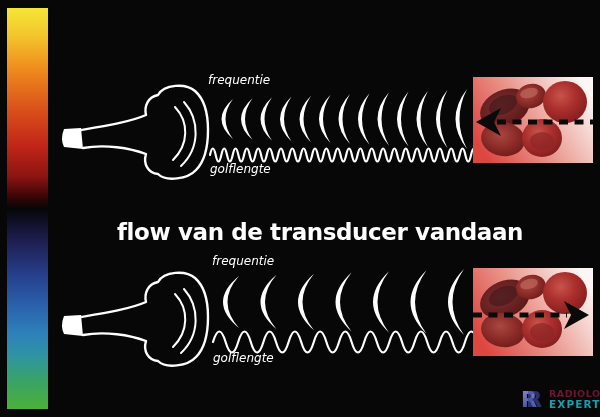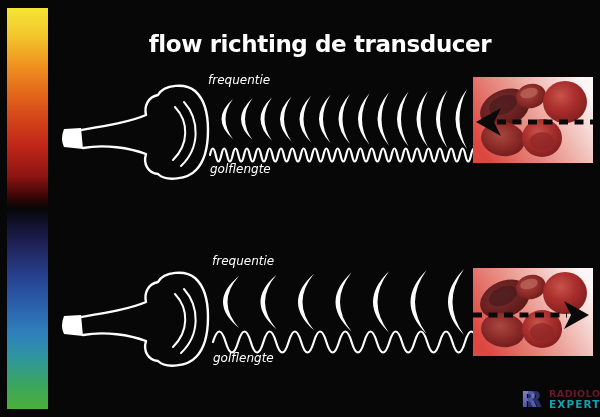--- a/index.html
+++ b/index.html
@@ -132,24 +132,24 @@
     <g transform="translate(473,268)">
       <rect width="120" height="88" fill="url(#panelG)"></rect>
       <use href="#cells"></use>
       <g>
         <line x1="0" y1="47" x2="94" y2="47" stroke="#0a0a0a" stroke-width="5" stroke-dasharray="9 6.5"></line>
         <path d="M 116 47 L 91 33 L 98 47 L 91 61 Z" fill="#0a0a0a"></path>
       </g>
     </g>
   </svg>
 
-  <div class="section-title title-top">flow richting de transducer</div>
   <div class="wave-label freq-top">frequentie</div>
   <div class="wave-label golf-top">golflengte</div>
 
+  <div class="section-title title-bottom">flow van de transducer vandaan</div>
   <div class="wave-label freq-bottom">frequentie</div>
   <div class="wave-label golf-bottom">golflengte</div>
 
   <div class="logo">
     <svg width="25" height="24" viewBox="0 0 25 24">
       <defs>
         <linearGradient id="markG" x1="0" y1="0" x2="0" y2="1">
           <stop offset="0" stop-color="#8b87c9"></stop>
           <stop offset="1" stop-color="#41499b"></stop>
         </linearGradient>

